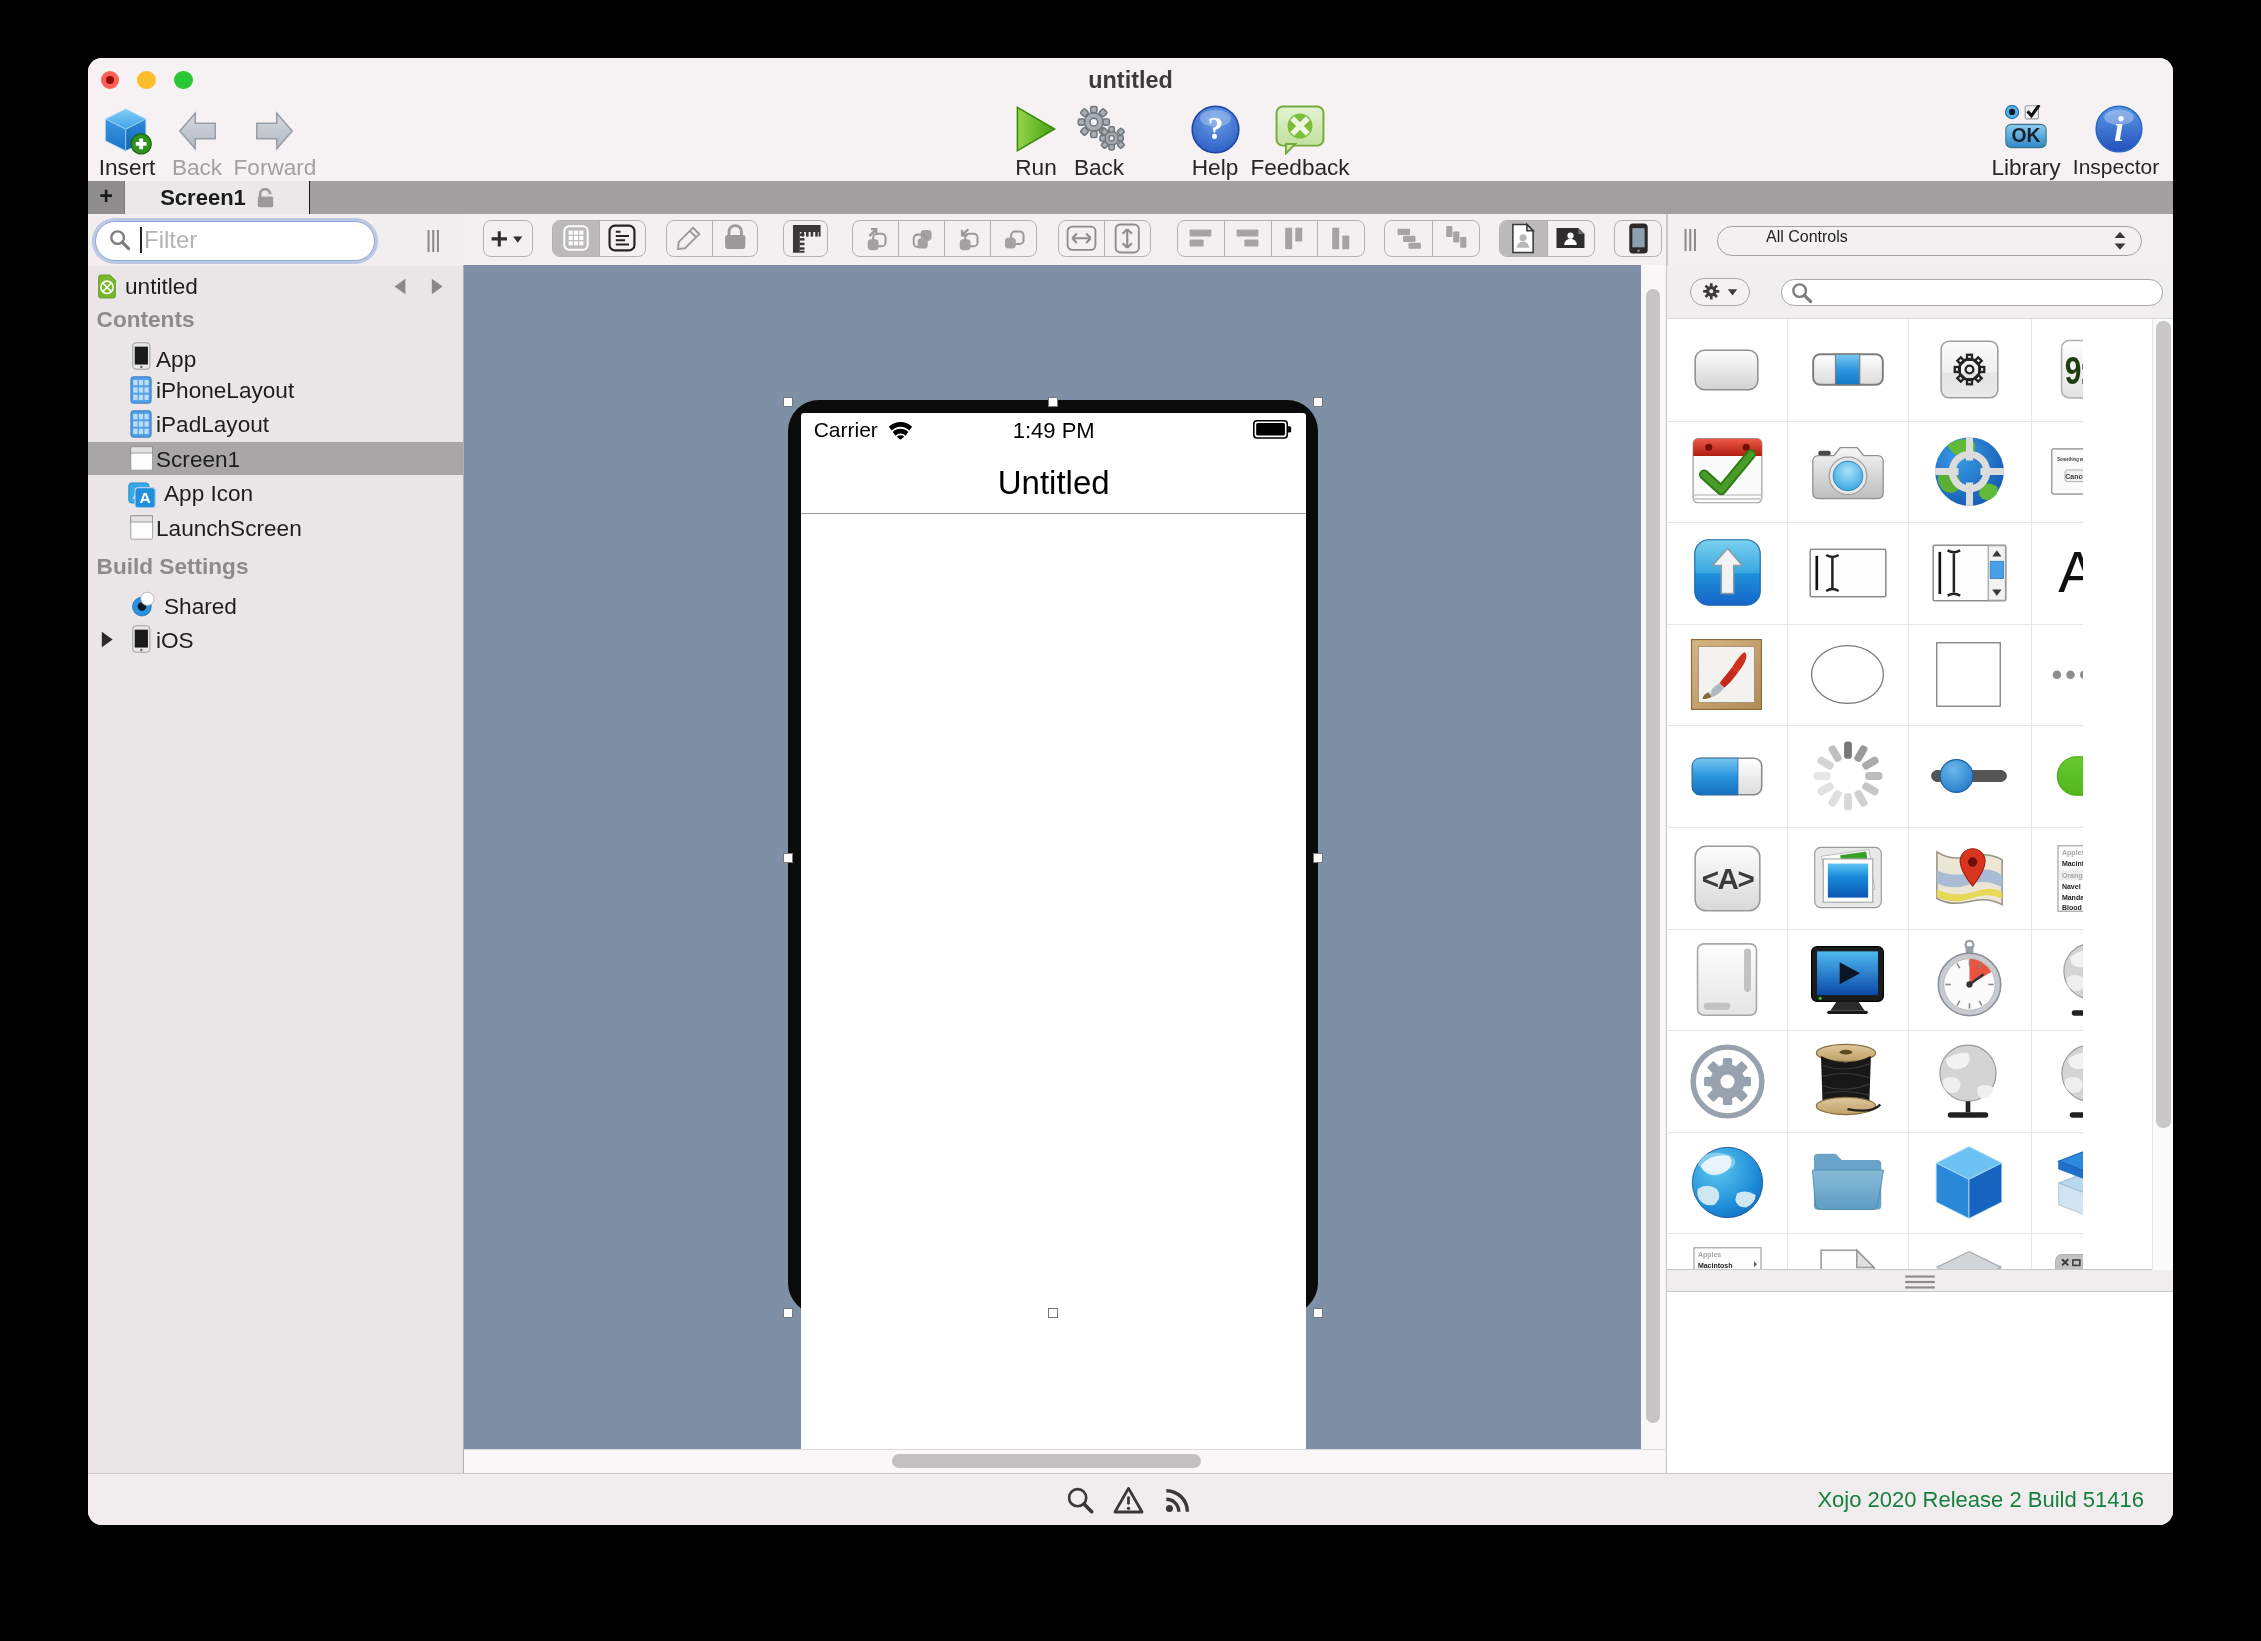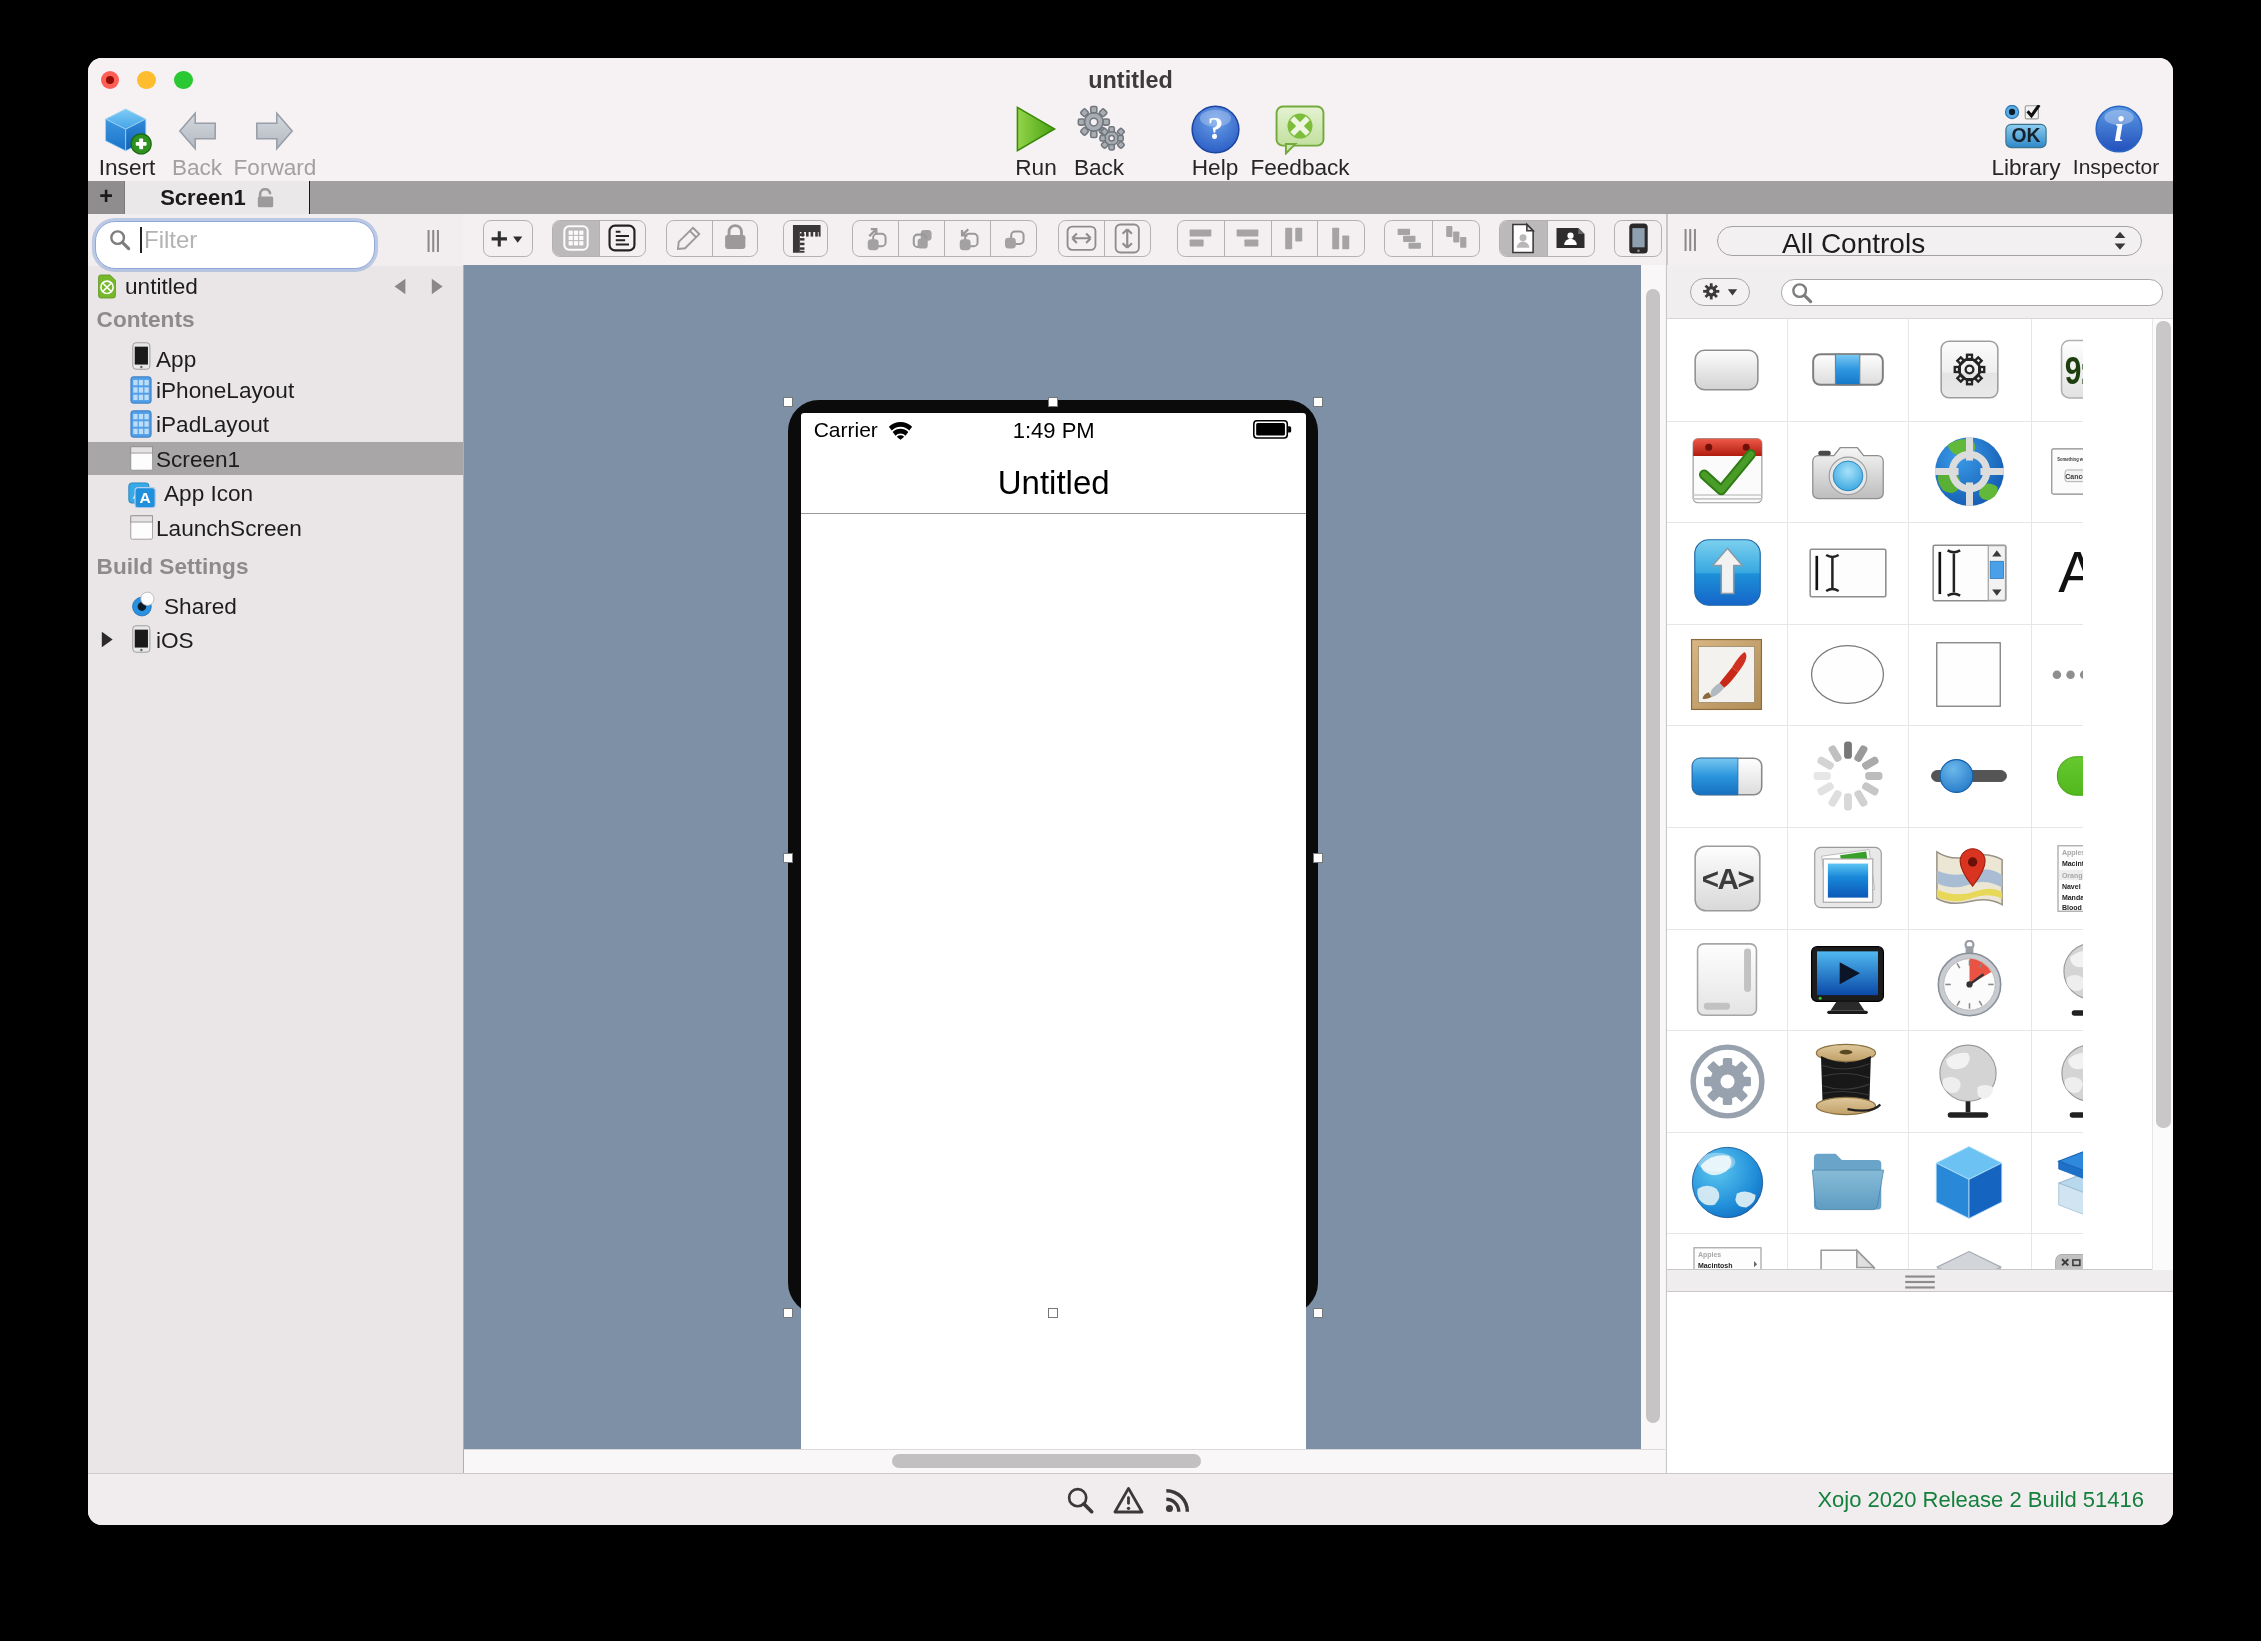--- a/index.html
+++ b/index.html
@@ -21,21 +21,21 @@
   #tab1 { position:absolute; left:37px; top:0; width:185px; height:33px; background:#ebe8e9; border-right:1.6px solid #1b1b1b; color:#1b1b1b; font-size:22px; font-weight:bold; text-align:center; line-height:33px; }
   
   #edbar { position:absolute; left:375px; top:156px; width:1710px; height:51px; background:#f4f0f1; }
   .btn { position:absolute; top:5.5px; height:37px; border:1.6px solid #b4b1b2; border-radius:7.8px; background:#f4f0f1; display:flex; align-items:center; justify-content:center; overflow:hidden; }
   .seg { height:100%; border-right:1.6px solid #b4b1b2; display:flex; align-items:center; justify-content:center; }
   .seg:last-child { border-right:none; }
   .seg.sel { background:#bcb9ba; }
   
   #leftpanel { position:absolute; left:0; top:156px; width:375px; height:1259px; background:#eae6e7; }
   #filterrow { position:absolute; left:0; top:0; width:375px; height:52px; background:#f2eeef; }
-  #filterfield { position:absolute; left:7px; top:7px; width:280px; height:48px; background:#fff; border:1.6px solid #90a8d8; border-radius:20px; box-shadow:0 0 0 3.1px rgba(120,155,215,0.45); }
+  #filterfield { position:absolute; left:7px; top:7px; width:280px; height:40px; background:#fff; border:1.6px solid #90a8d8; border-radius:20px; box-shadow:0 0 0 3.1px rgba(120,155,215,0.45); }
   .navrow { position:absolute; left:0; width:375px; height:34px; font-size:22.6px; color:#1d1d1d; }
   .navhead { position:absolute; left:8.6px; font-size:22.6px; font-weight:bold; color:#8e8a8b; }
   
   #canvas { position:absolute; left:376px; top:207px; width:1177px; height:1184px; background:#7e90a5; }
   #phone { position:absolute; left:324px; top:135px; width:530px; height:914px; background:#0b0b0b; border-radius:31px; }
   #screen { position:absolute; left:13.2px; top:13.2px; width:505px; height:1128px; background:#fff; border-radius:3.1px; }
   .handle { position:absolute; width:10px; height:10px; background:#fff; border:0.8px solid #777; }
   
   #vscroll { position:absolute; left:1553px; top:207px; width:24px; height:1184px; background:#f9f7f8; }
   #hscroll { position:absolute; left:376px; top:1391px; width:1201px; height:24px; background:#f9f7f8; border-top:0.8px solid #dbd9da; }
@@ -530,21 +530,21 @@
       </svg>
     </div>
     <svg style="position:absolute; left:1221px; top:15px;" width="12.5" height="22" viewBox="0 0 16 28">
         <g stroke="#8b898a" stroke-width="2.6">
           <line x1="2" y1="0" x2="2" y2="28"></line>
           <line x1="8" y1="0" x2="8" y2="28"></line>
           <line x1="14" y1="0" x2="14" y2="28"></line>
         </g>
       </svg>
     <div class="abs" style="left:1254px; top:11.7px; width:425px; height:30px; border:1.6px solid #a3a1a2; border-radius:15px; background:#f3f0f1;">
-      <div class="abs" style="left:48px; top:1.6px; font-size:28px; color:#1d1d1d;margin-left:16px;">All Controls</div>
+      <div class="abs" style="left:48px; top:1.6px; font-size:16px; color:#1d1d1d;">All Controls</div>
       <svg style="position:absolute; right:14px; top:3.9px;" width="14" height="19.5" viewBox="0 0 18 25">
           <path d="M9 1 L16 9 L2 9 Z" fill="#3a3839"></path>
           <path d="M9 24 L16 16 L2 16 Z" fill="#3a3839"></path>
         </svg>
     </div>
   </div>
 
   <div id="canvas">
     <div id="phone">
       <div id="screen">

